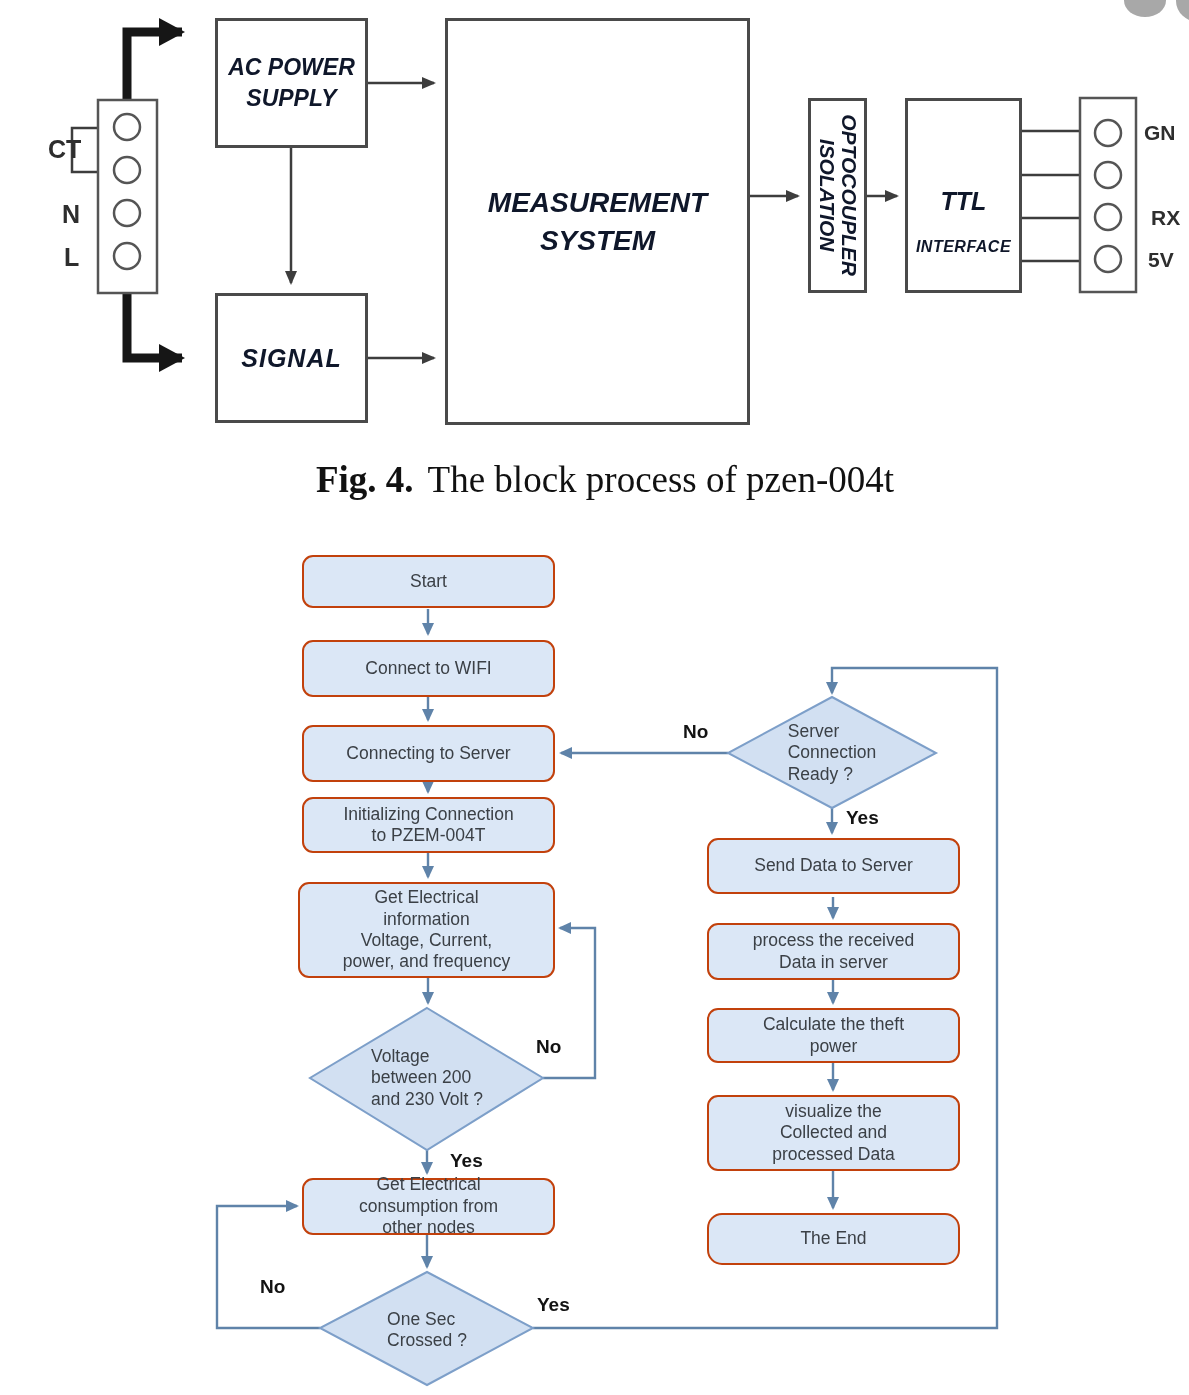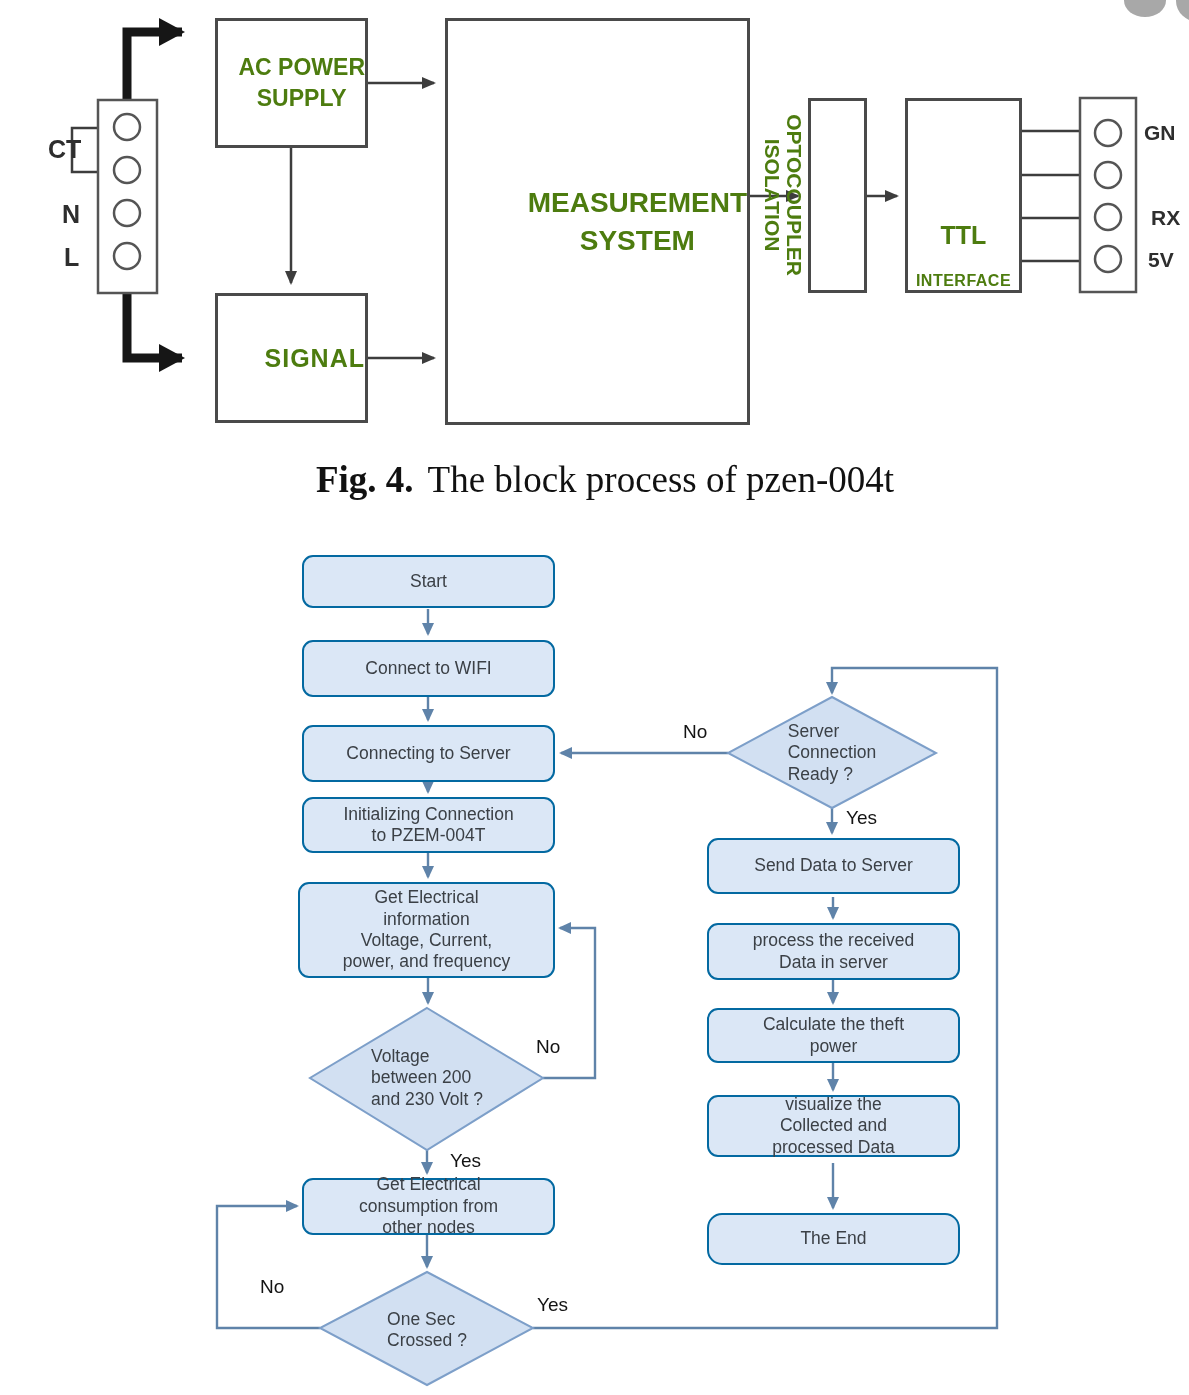--- a/index.html
+++ b/index.html
@@ -5,43 +5,43 @@
   html,body{margin:0;padding:0;background:#fff;}
   #page{
     position:relative;width:1189px;height:1395px;background:#ffffff;overflow:hidden;
     font-family:"Liberation Sans",sans-serif;
   }
   svg.layer{position:absolute;left:0;top:0;pointer-events:none;}
 
   
   .bbox{
     position:absolute;background:#ffffff;border:3px solid #4a4a4a;
-    display:flex;align-items:center;justify-content:flex-end;text-align:center;
-    color:#4d7c0f;font-weight:bold;white-space:pre-line;box-sizing:border-box;
+    display:flex;align-items:center;justify-content:center;text-align:center;
+    color:#0f172a;font-weight:bold;white-space:pre-line;box-sizing:border-box;font-style:italic;
   }
   .blabel{position:absolute;color:#2e2e2e;font-weight:bold;}
 
   
   .caption{
     position:absolute;left:0;top:458px;width:1210px;text-align:center;
     font-family:"Liberation Serif",serif;font-size:37px;color:#111;
   }
   .caption .fig{font-weight:bold;margin-right:14px;}
 
   
   .fbox{
-    position:absolute;background:#dbe7f6;border:2px solid #0369a1;border-radius:11px;
+    position:absolute;background:#dbe7f6;border:2px solid #c2410c;border-radius:11px;
     display:flex;align-items:center;justify-content:center;text-align:center;
     font-size:17.5px;line-height:1.22;color:#3b4046;white-space:pre-line;box-sizing:border-box;
   }
   .dlabel{
     position:absolute;transform:translate(-50%,-50%);
     font-size:17.5px;line-height:1.22;color:#3b4046;white-space:pre-line;
   }
-  .yn{position:absolute;font-weight:normal;font-size:19px;color:#131313;}
+  .yn{position:absolute;font-weight:bold;font-size:19px;color:#131313;}
   .artifact{position:absolute;background:#a8a8a8;border-radius:50%;}
 </style>
 </head>
 <body>
 
 <div id="page">
 
   <svg class="layer" width="1189" height="530">
     <defs>
       <marker id="ah-dark" markerUnits="userSpaceOnUse" markerWidth="16" markerHeight="16" refX="13" refY="8" orient="auto">
@@ -153,21 +153,21 @@
 power, and frequency</span></div>
   <div class="fbox" style="left:302px;top:1178px;width:253px;height:57px;"><span>Get Electrical
 consumption from
 other nodes</span></div>
 
   <div class="fbox" style="left:707px;top:838px;width:253px;height:56px;"><span>Send Data to Server</span></div>
   <div class="fbox" style="left:707px;top:923px;width:253px;height:57px;"><span>process the received
 Data in server</span></div>
   <div class="fbox" style="left:707px;top:1008px;width:253px;height:55px;"><span>Calculate the theft
 power</span></div>
-  <div class="fbox" style="left:707px;top:1095px;width:253px;height:62px;"><span>visualize the
+  <div class="fbox" style="left:707px;top:1095px;width:253px;height:76px;"><span>visualize the
 Collected and
 processed Data</span></div>
   <div class="fbox" style="left:707px;top:1213px;width:253px;height:52px;border-radius:15px;"><span>The End</span></div>
 
   <div class="dlabel" style="left:427px;top:1078px;">Voltage
 between 200
 and 230 Volt ?</div>
   <div class="dlabel" style="left:427px;top:1330px;">One Sec
 Crossed ?</div>
   <div class="dlabel" style="left:832px;top:753px;">Server

